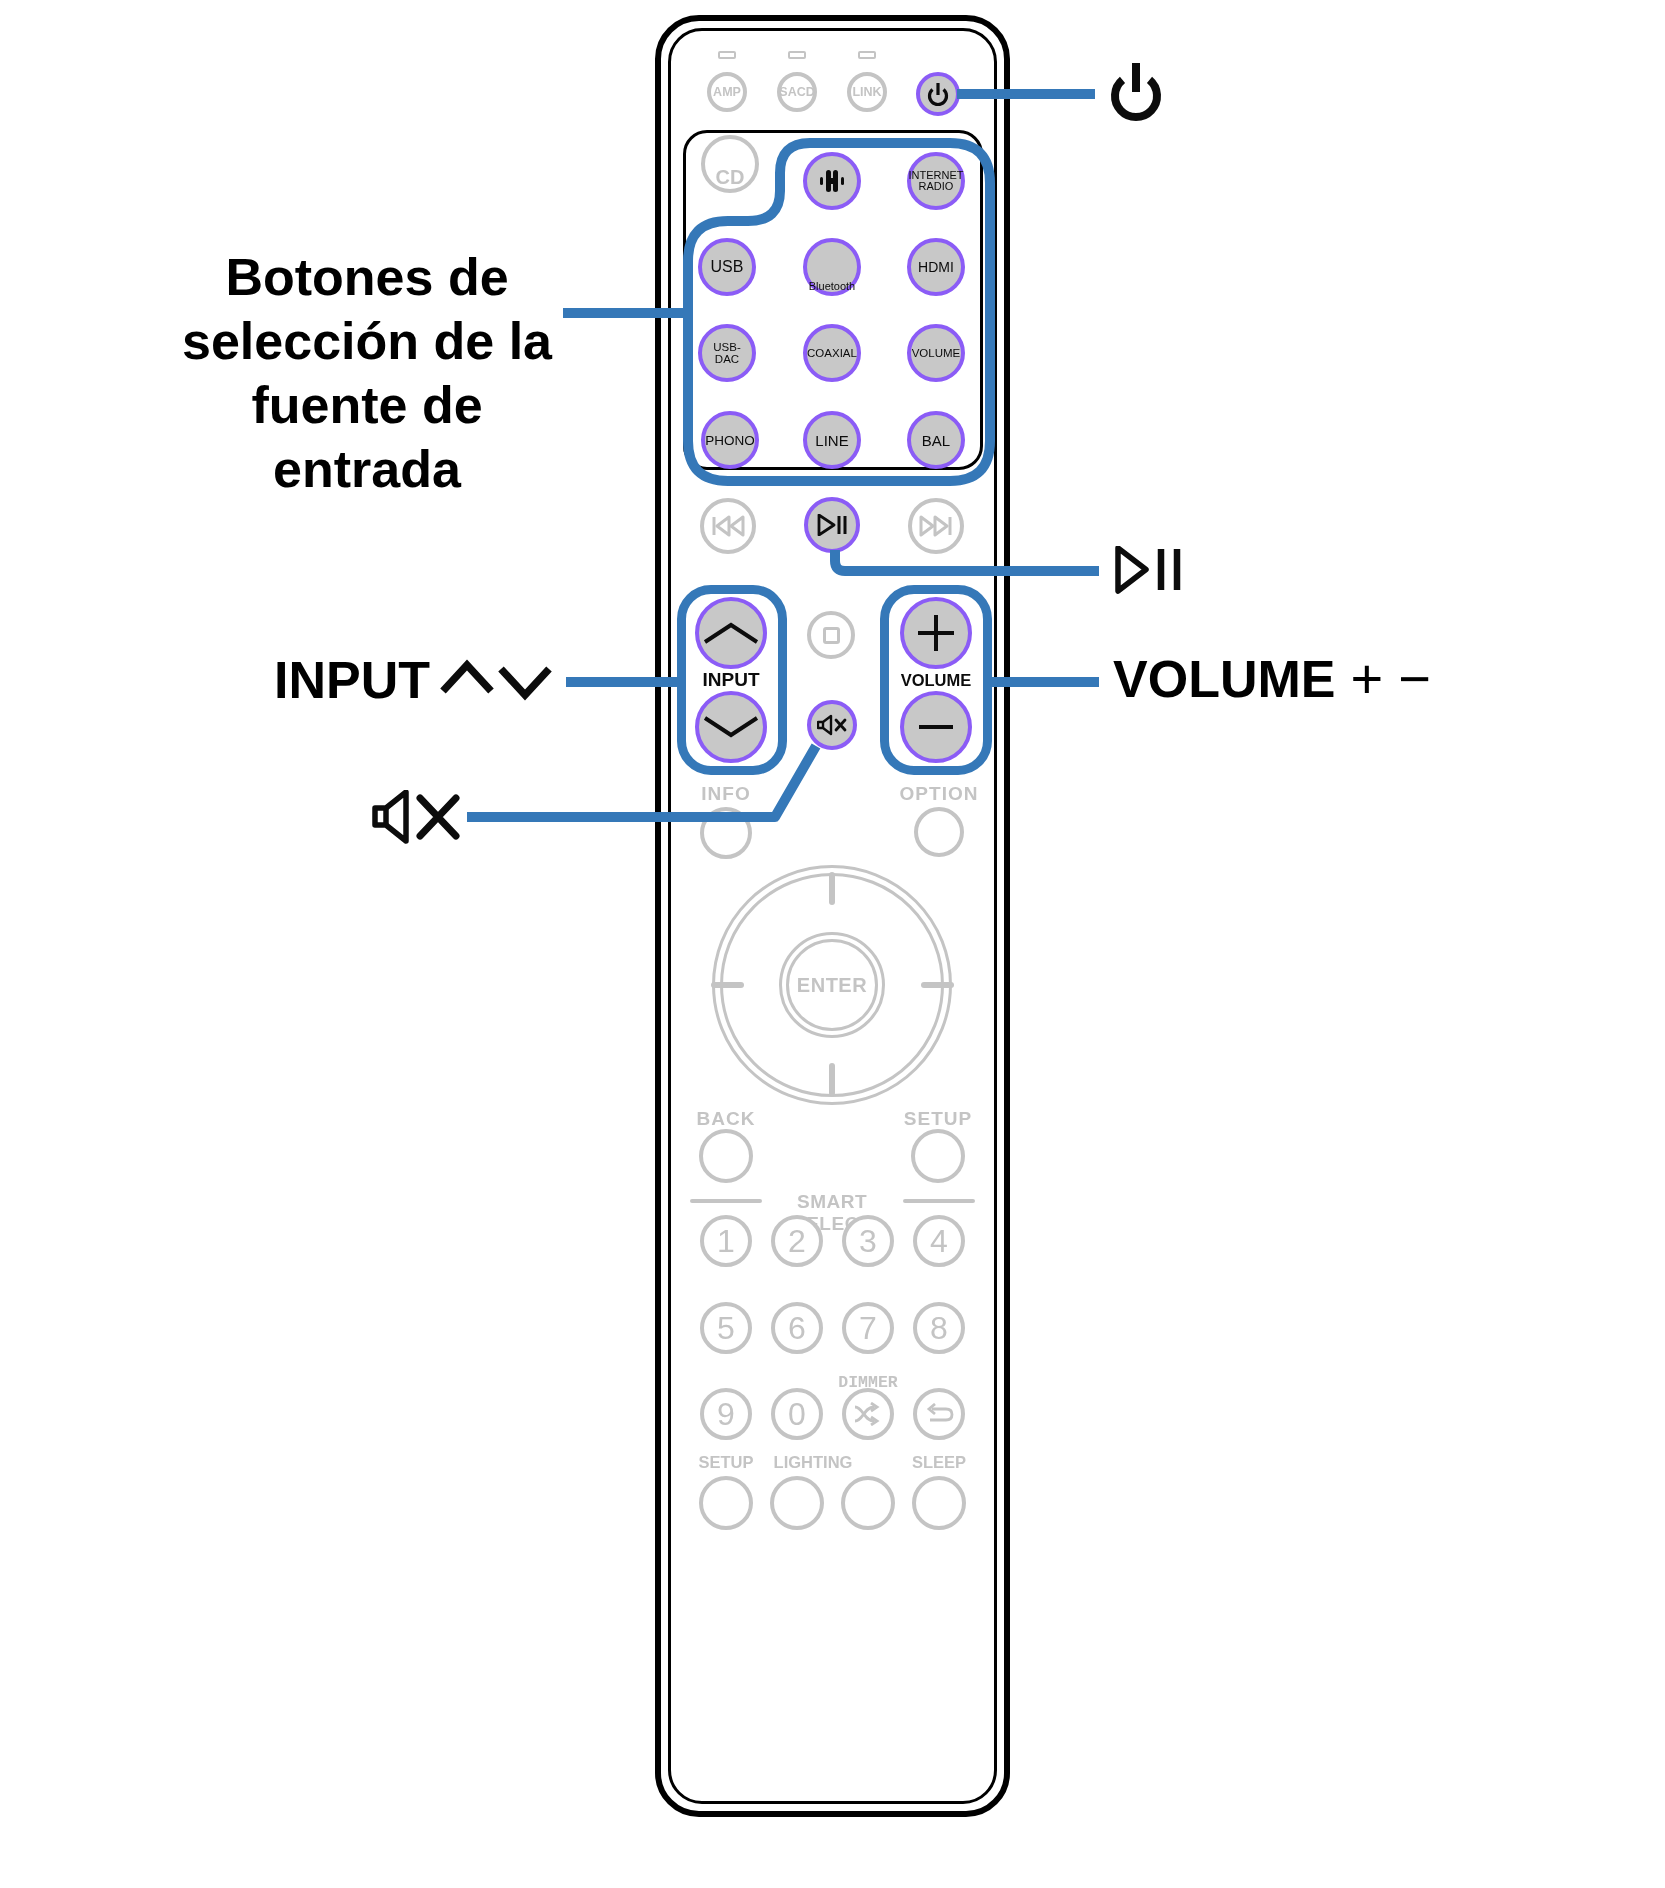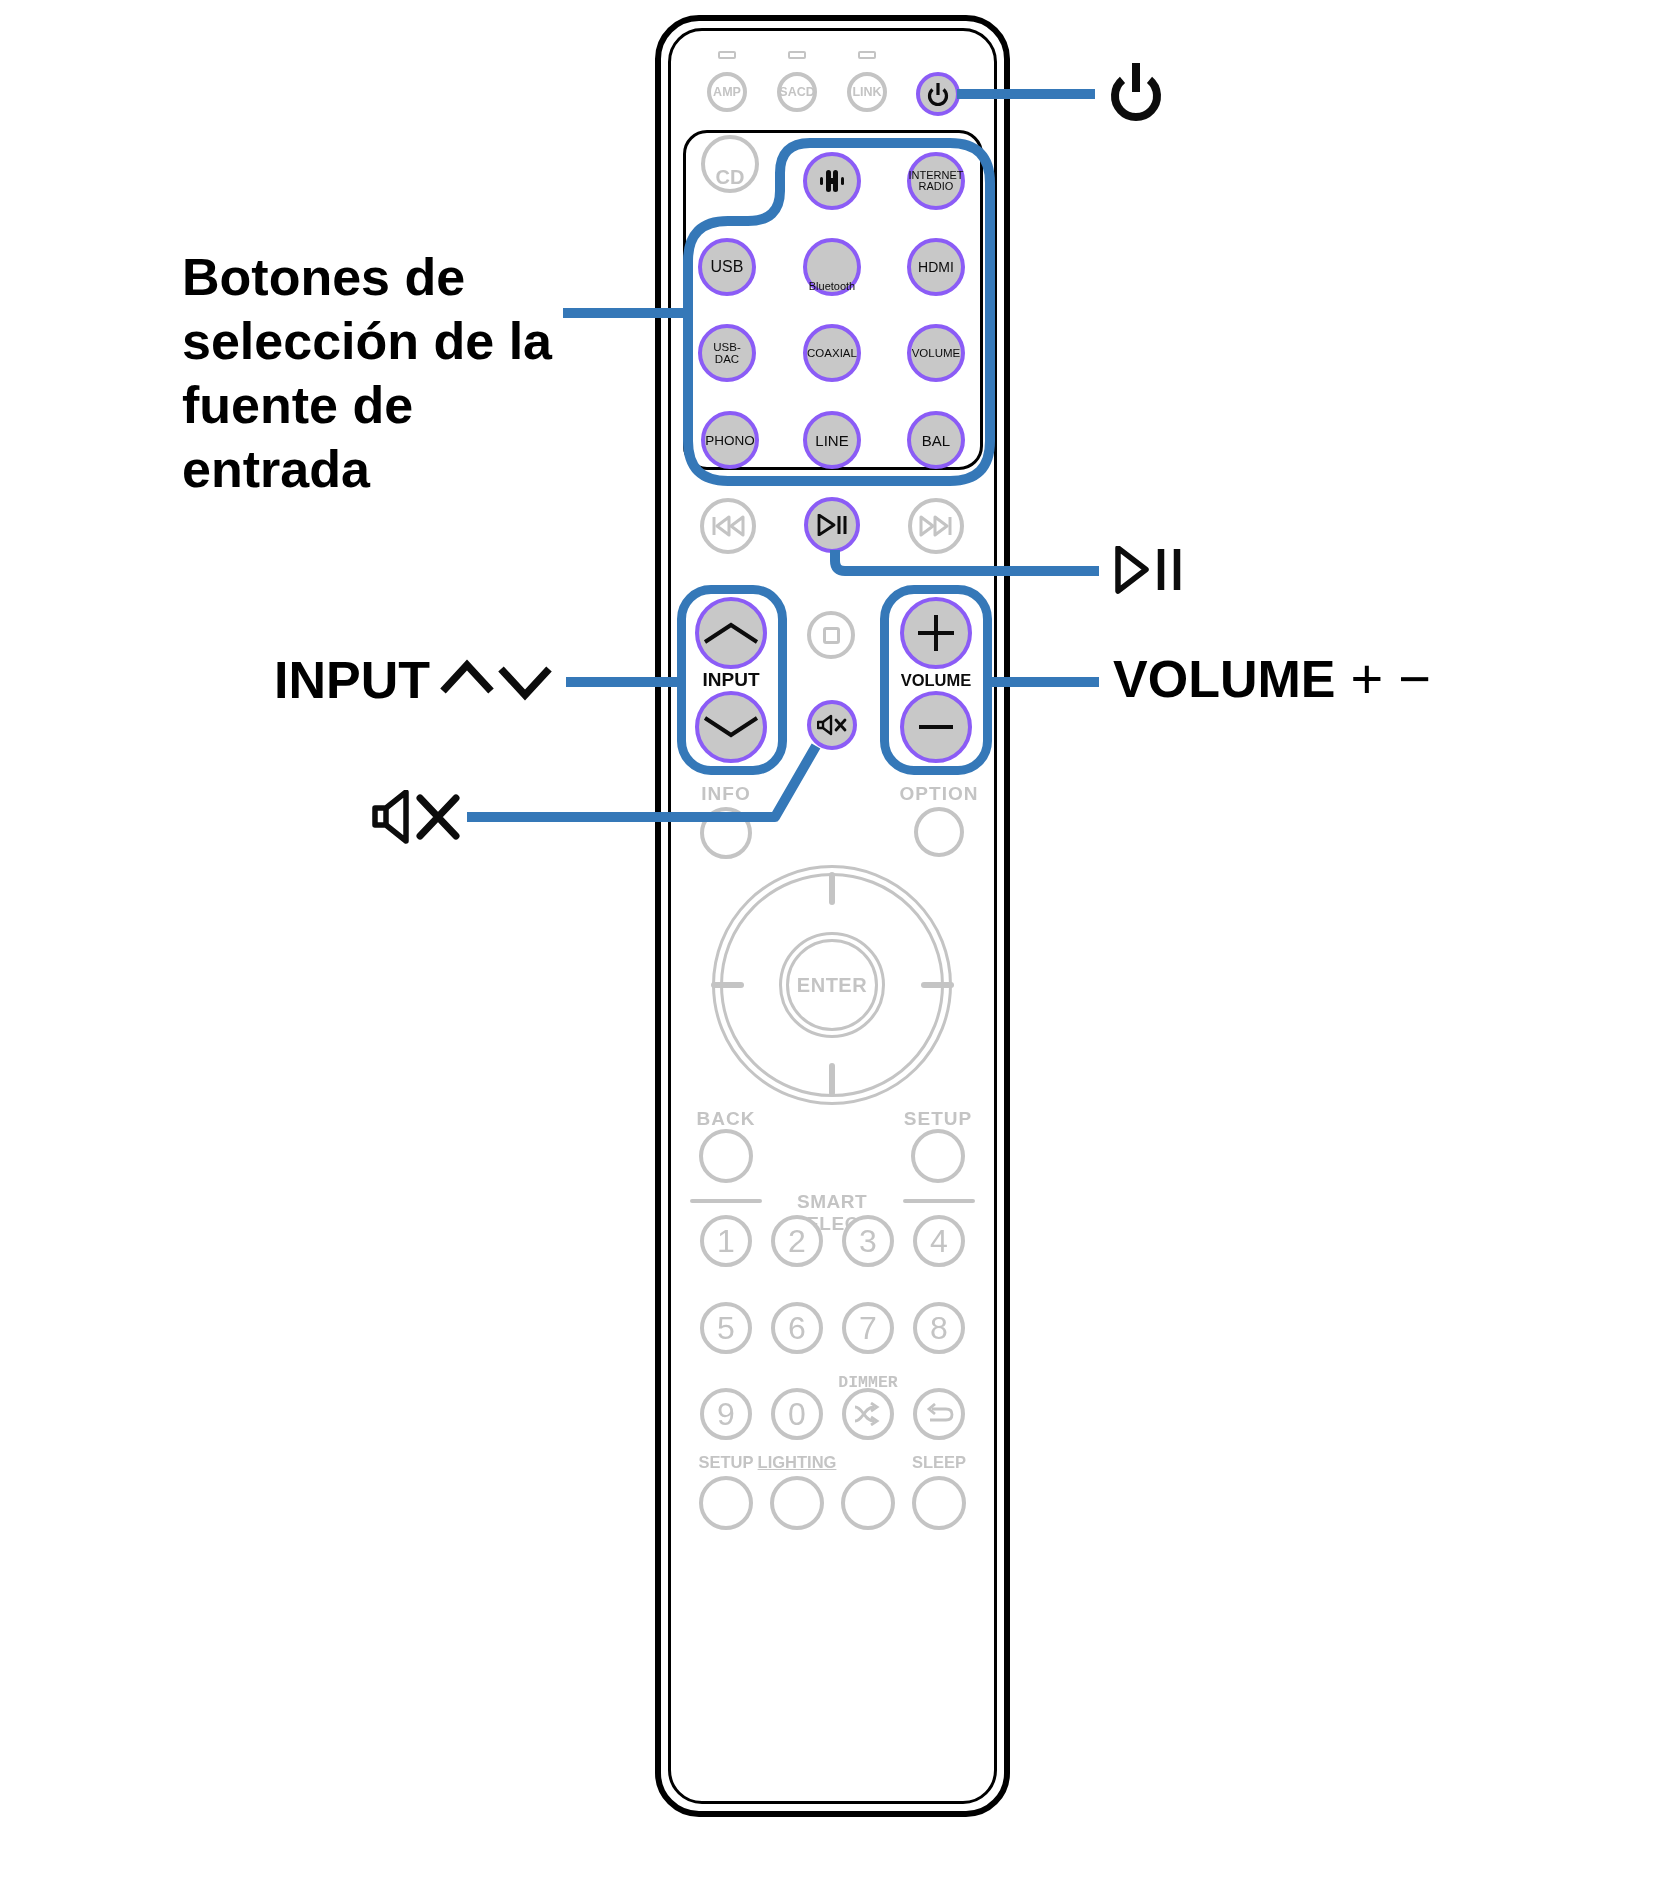--- a/index.html
+++ b/index.html
@@ -228,30 +228,30 @@
     </svg>
   </div>
   <div class="btn ghost" style="left:913px;top:1388px;width:52px;height:52px;">
     <svg width="30" height="22" viewBox="0 0 30 22">
       <path class="sgray" stroke-width="2.8" d="M8,6 H22 Q28,6 28,11.5 Q28,17 22,17 H6"></path>
       <polyline class="sgray" stroke-width="2.8" points="11,1 5,6 11,11"></polyline>
     </svg>
   </div>
 
   <div class="glabel" style="left:686px;top:1453px;width:80px;font-size:16.5px;"><span>SETUP</span></div>
-  <div class="glabel" style="left:752px;top:1453px;width:90px;font-size:16.5px;text-decoration:underline;"><span>LIGHTING</span></div>
+  <div class="glabel" style="left:768px;top:1453px;width:90px;font-size:16.5px;"><span>LIGHTING</span></div>
   <div class="glabel" style="left:828px;top:1373px;width:80px;font-size:16.5px;font-family:Liberation Mono, monospace;"><span>DIMMER</span></div>
   <div class="glabel" style="left:899px;top:1453px;width:80px;font-size:16.5px;"><span>SLEEP</span></div>
 
   <div class="btn ghost" style="left:699px;top:1476px;width:54px;height:54px;"></div>
   <div class="btn ghost" style="left:770px;top:1476px;width:54px;height:54px;"></div>
   <div class="btn ghost" style="left:841px;top:1476px;width:54px;height:54px;"></div>
   <div class="btn ghost" style="left:912px;top:1476px;width:54px;height:54px;"></div>
 
-  <div class="biglabel prewrap" style="right:1113px;top:245px;text-align:left;"><span class="prewrap">Botones de
+  <div class="biglabel prewrap" style="right:1113px;top:245px;text-align:center;"><span class="prewrap">Botones de
 selección de la
 fuente de
 entrada</span></div>
 
   <div class="abs" style="right:1113px;top:648px;display:flex;align-items:center;gap:10px;">
     <span class="biglabel" style="position:static;">INPUT</span>
     <svg width="112" height="44" viewBox="0 0 112 44">
       <polyline class="sdark" stroke-width="7.5" points="3,33 27,7 51,33"></polyline>
       <polyline class="sdark" stroke-width="7.5" points="61,11 85,37 109,11"></polyline>
     </svg>

